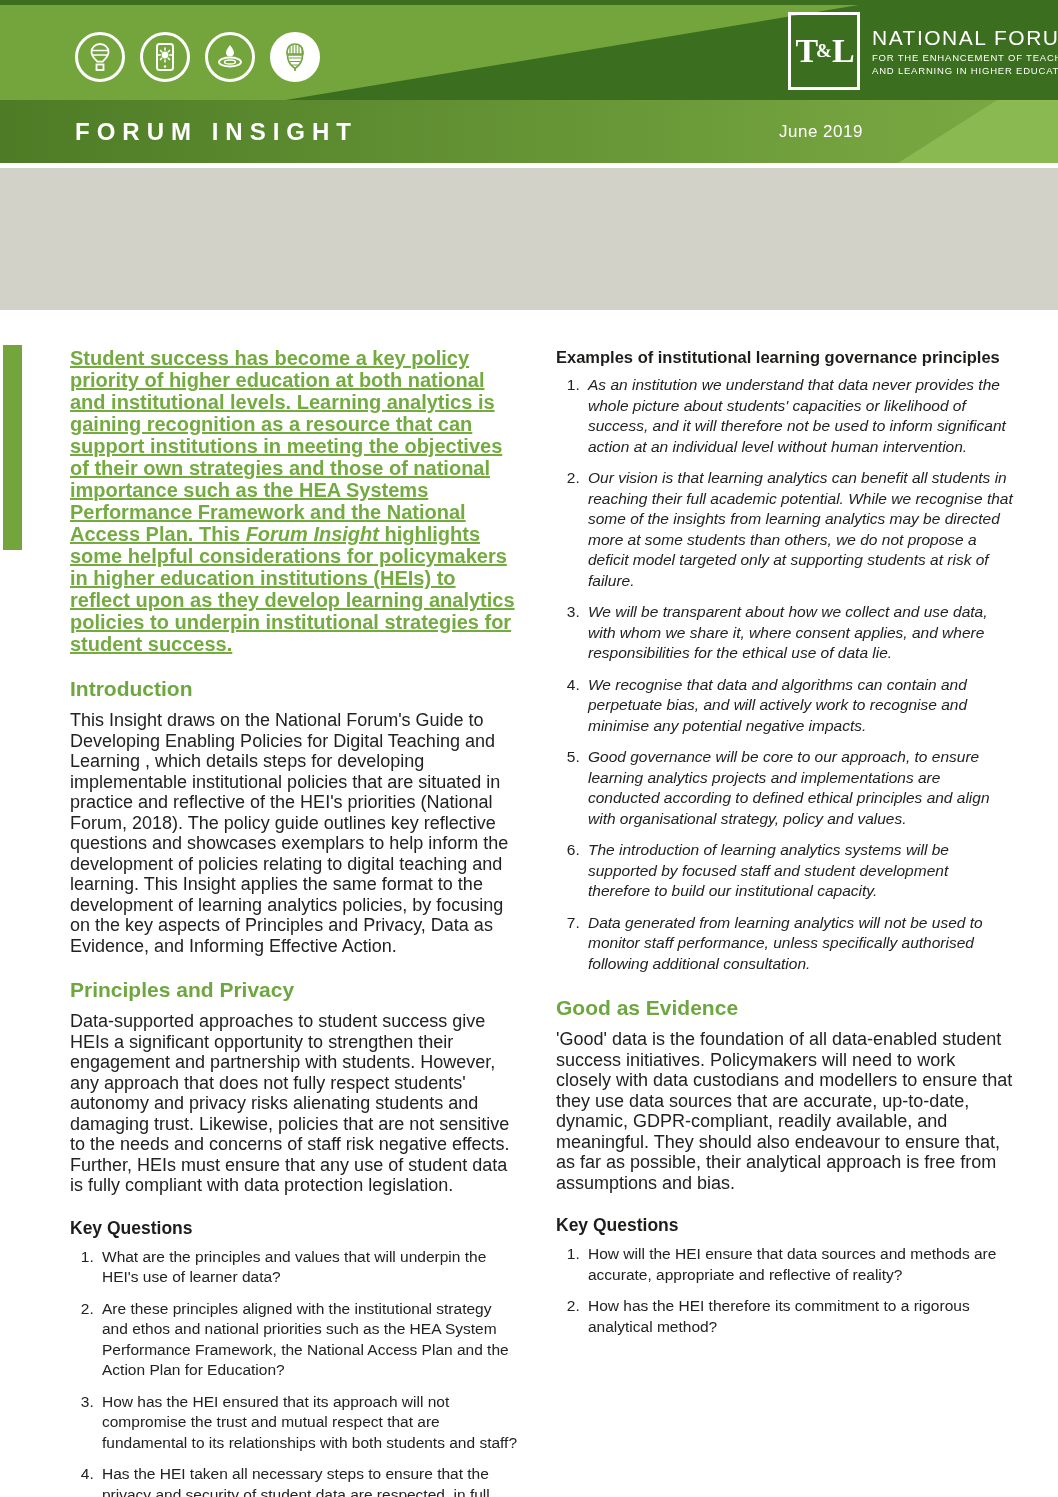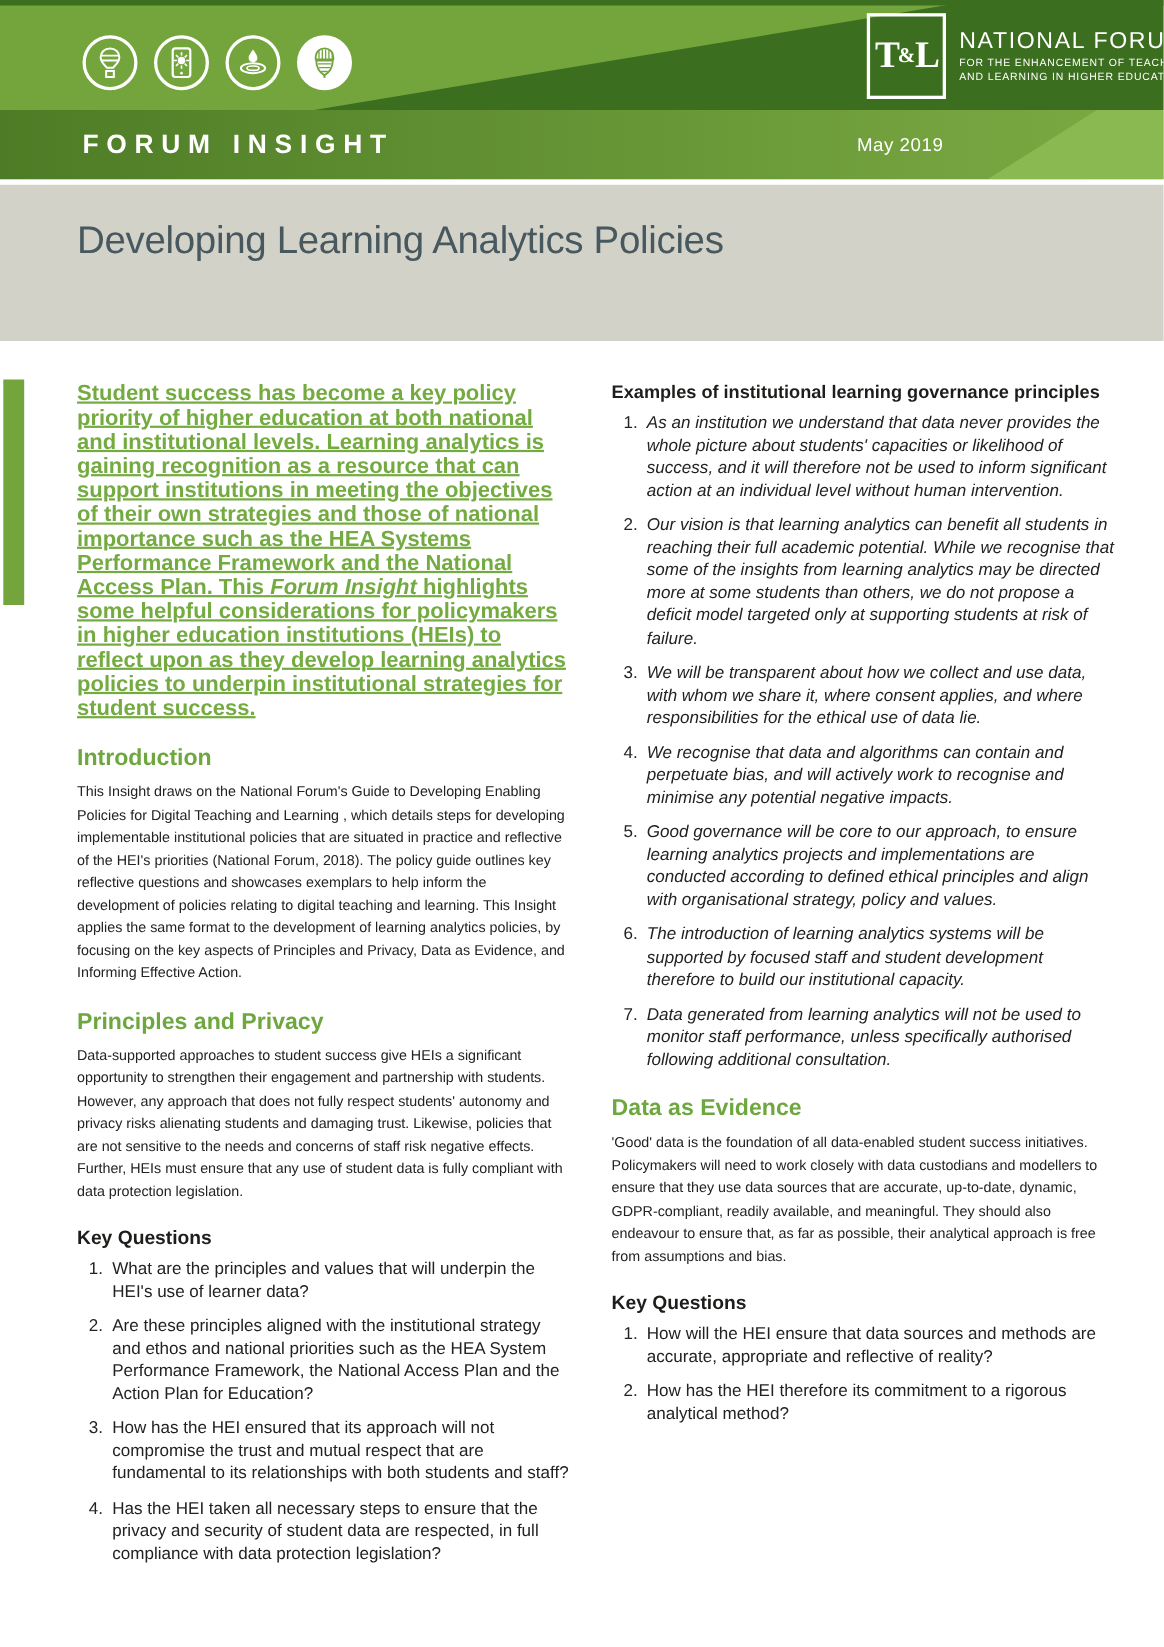--- a/index.html
+++ b/index.html
@@ -113,21 +113,21 @@
   }
   .col-left  { width:450px; flex:0 0 450px; }
   .col-right { width:457px; flex:0 0 457px; }
 
   .accent-bar {
     position:absolute; left:3px; top:345px;
     width:19px; height:205px;
     background:#73a53c;
   }
 
-  p { margin:0 0 14px 0; font-size:13px; line-height:20.5px; }
+  p { margin:0 0 14px 0; font-size:18px; line-height:20.5px; }
   .lead {
     color:#74ab41; font-weight:bold;
     font-size:20px; line-height:22px;
     margin-bottom:20px;
     text-decoration:underline;
   }
   h2.green {
     color:#6ea73f; font-size:21px; line-height:24px;
     margin:22px 0 9px 0; font-weight:bold;
   }
@@ -212,26 +212,26 @@
         <div class="logo-name">NATIONAL FORUM</div>
         <div class="logo-tag">FOR THE ENHANCEMENT OF TEACHING</div>
         <div class="logo-tag">AND LEARNING IN HIGHER EDUCATION</div>
       </div>
     </div>
   </div>
 
   <div class="band">
     <div class="light-wedge"></div>
     <div class="band-label">FORUM INSIGHT</div>
-    <div class="band-date">May 2019</div>
+    <div class="band-date">June 2019</div>
   </div>
 
   <div class="title-gap"></div>
   <div class="title-band">
-    <h1><span>Developing Learning Analytics Policies</span><br></h1>
+    <h1><br></h1>
   </div>
 
   <div class="accent-bar"></div>
 
   <div class="content">
 
     <div class="col-left">
       <p class="lead"><span>Student success has become a key policy priority of higher education at both national and institutional levels. Learning analytics is gaining recognition as a resource that can support institutions in meeting the objectives of their own strategies and those of national importance such as the HEA Systems Performance Framework and the National Access Plan. This </span><span class="ital">Forum Insight</span><span> highlights some helpful considerations for policymakers in higher education institutions (HEIs) to reflect upon as they develop learning analytics policies to underpin institutional strategies for student success.</span></p>
 
       <h2 class="green">Introduction</h2>
@@ -256,21 +256,21 @@
         <li>Our vision is that learning analytics can benefit all students in reaching their full academic potential. While we recognise that some of the insights from learning analytics may be directed more at some students than others, we do not propose a deficit model targeted only at supporting students at risk of failure.</li>
         <li>We will be transparent about how we collect and use data, with whom we share it, where consent applies, and where responsibilities for the ethical use of data lie.</li>
         <li>We recognise that data and algorithms can contain and perpetuate bias, and will actively work to recognise and minimise any potential negative impacts.</li>
         <li>Good governance will be core to our approach, to ensure learning analytics projects and implementations are conducted according to defined ethical principles and align with organisational strategy, policy and values.</li>
         <li>The introduction of learning analytics systems will be supported by focused staff and student development therefore to build our institutional capacity.</li>
         <li>Data generated from learning analytics will not be used to monitor staff performance, unless specifically authorised following additional consultation.</li>
       </ol>
 
 
 
-      <h2 class="green">Data as Evidence</h2>
+      <h2 class="green">Good as Evidence</h2>
       <p>'Good' data is the foundation of all data-enabled student success initiatives. Policymakers will need to work closely with data custodians and modellers to ensure that they use data sources that are accurate, up-to-date, dynamic, GDPR-compliant, readily available, and meaningful. They should also endeavour to ensure that, as far as possible, their analytical approach is free from assumptions and bias.</p>
 
       <h3 class="sub">Key Questions</h3>
       <ol>
         <li>How will the HEI ensure that data sources and methods are accurate, appropriate and reflective of reality?</li>
         <li>How has the HEI therefore its commitment to a rigorous analytical method?</li>
       </ol>
     </div>
 
   </div>

